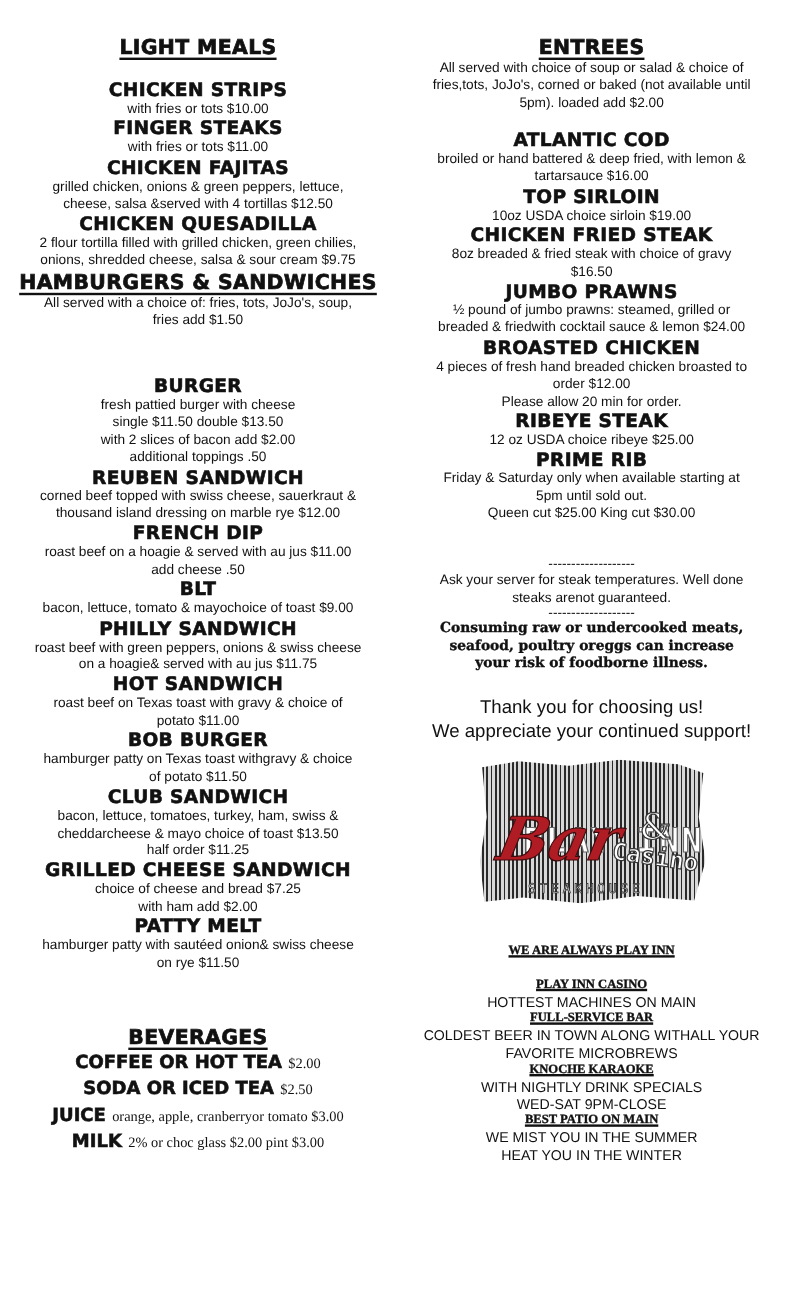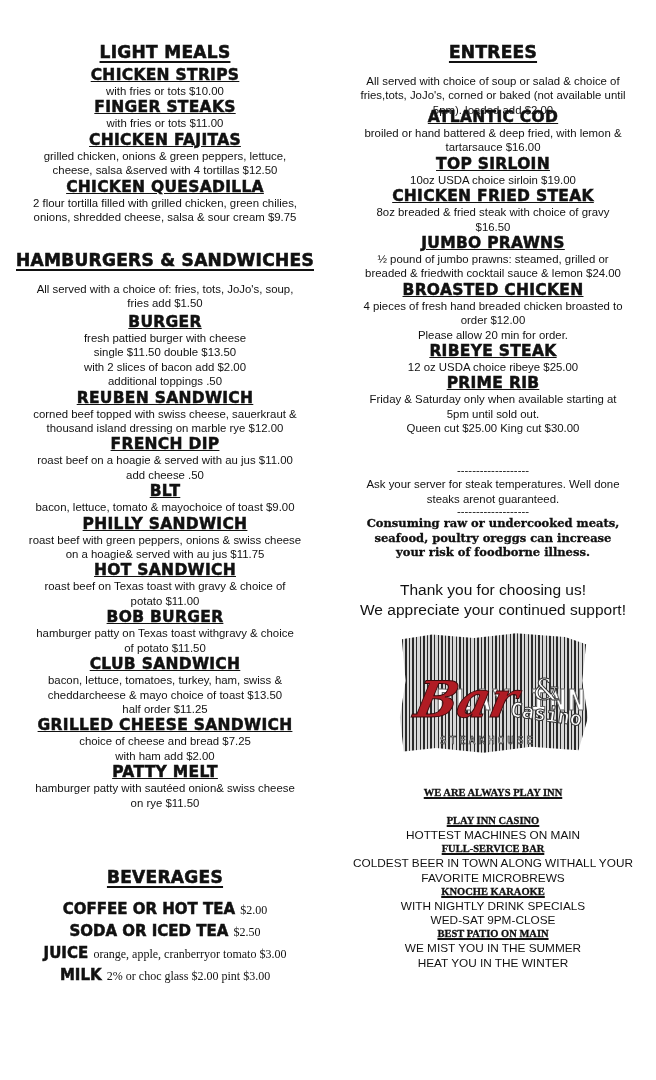--- a/index.html
+++ b/index.html
@@ -3,26 +3,26 @@
 <meta charset="utf-8">
 <style>
   html, body { margin: 0; padding: 0; background: #ffffff; }
   body { width: 656px; height: 1080px; position: relative; overflow: hidden; color: #111; }
   .col { position: absolute; top: 0; text-align: center; }
   .col-left { left: 0; width: 330px; }
   .col-right { left: 330px; width: 326px; }
   .h-section {
     font-family: "DejaVu Sans", sans-serif; font-weight: 900; font-size: 17px;
     text-decoration: underline; text-decoration-thickness: 2px; text-underline-offset: 3px;
-    letter-spacing: 0.3px; line-height: 20px; margin: 12px;
+    letter-spacing: 0.3px; line-height: 20px; margin: 0;
     -webkit-text-stroke: 0.6px #111;
   }
   .h-item {
     font-family: "DejaVu Sans", sans-serif; font-weight: 900; font-size: 15.5px;
-    line-height: 18px; margin: 0; letter-spacing: 0.3px; text-decoration: underline; -webkit-text-stroke: 0.5px #111;
+    line-height: 18px; margin: 0; letter-spacing: 0.3px; -webkit-text-stroke: 0.5px #111;
   }
   .desc {
     font-family: "Liberation Sans", sans-serif; font-size: 11.4px; line-height: 14.4px;
     margin: 0; padding: 0 4px;
   }
   .bev { font-family: "DejaVu Sans", sans-serif; font-weight: 900; font-size: 15px;
     line-height: 21px; -webkit-text-stroke: 0.5px #111; }
   .bev .p { font-family: Liberation Serif, serif; font-weight: 400; font-size: 12px; -webkit-text-stroke: 0; }
   .warn { font-family: "DejaVu Serif", serif; font-weight: 900; font-size: 11.5px; line-height: 14.5px;
     -webkit-text-stroke: 0.3px #111; }
@@ -68,21 +68,21 @@
       <div class="desc">grilled chicken, onions &amp; green peppers, lettuce,</div>
       <div class="desc">cheese, salsa &amp;served with 4 tortillas $12.50</div>
     </div>
     <div>
       <div class="h-item">CHICKEN QUESADILLA</div>
       <div class="desc">2 flour tortilla filled with grilled chicken, green chilies,</div>
       <div class="desc">onions, shredded cheese, salsa &amp; sour cream $9.75</div>
     </div>
   </div>
 
-  <div class="abs" style="top:238px">
+  <div class="abs" style="top:226px">
     <h2 class="h-section">HAMBURGERS &amp; SANDWICHES</h2>
     <div class="desc">All served with a choice of: fries, tots, JoJo's, soup,</div>
     <div class="desc">fries add $1.50</div>
   </div>
 
   <div class="abs" style="top:313px">
     <div>
       <div class="h-item">BURGER</div>
       <div class="desc">fresh pattied burger with cheese</div>
       <div class="desc">single $11.50 double $13.50</div>

